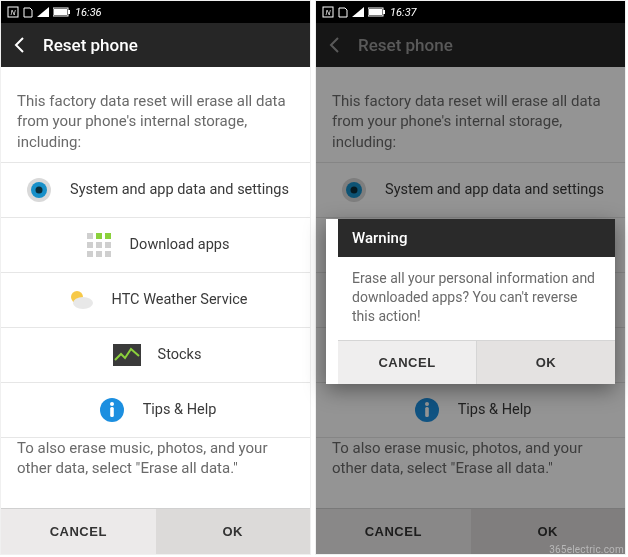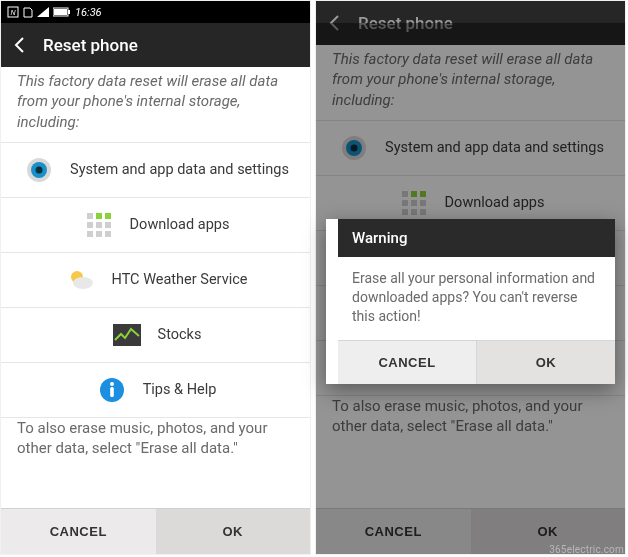--- a/index.html
+++ b/index.html
@@ -54,24 +54,23 @@
     font-weight: 500;
   }
   
   .content {
     flex: 1;
     overflow: hidden;
     color: #6a6a6a;
     background:#fff;
   }
   .intro {
-    padding: 4px 16px 10px 16px;
+    padding: 24px 16px 10px 16px;
     font-size: 15px;
     line-height: 1.35;
-    font-style: italic;
   }
   .list { }
   .row {
     display: flex;
     align-items: center;
     gap: 14px;
     padding: 10px 16px;
     border-top: 1px solid #e6e6e6;
     justify-content: center;
   }
@@ -271,20 +270,46 @@
       <div class="footnote">To also erase music, photos, and your other data, select "Erase all data."</div>
     </div>
 
     <div class="buttonbar">
       <button class="btn">CANCEL</button>
       <button class="btn primary">OK</button>
     </div>
   </div>
 
   <div class="phone">
+    <div class="statusbar">
+      <span class="ico">
+        <svg width="12" height="12" viewBox="0 0 12 12">
+            <rect x="1" y="1" width="10" height="10" fill="none" stroke="#fff" stroke-width="1"></rect>
+            <text x="6" y="9" text-anchor="middle" font-size="7" fill="#fff" font-family="Arial">N</text>
+          </svg>
+      </span>
+      <span class="ico">
+        <svg width="10" height="12" viewBox="0 0 10 12">
+            <path d="M1 2 L7 2 L9 4 L9 11 L1 11 Z" fill="none" stroke="#fff" stroke-width="1"></path>
+          </svg>
+      </span>
+      <span class="ico">
+        <svg width="12" height="10" viewBox="0 0 12 10">
+            <path d="M0 10 L12 10 L12 0 Z" fill="#fff"></path>
+          </svg>
+      </span>
+      <span class="ico">
+        <svg width="18" height="10" viewBox="0 0 18 10">
+            <rect x="0" y="1" width="15" height="8" fill="none" stroke="#fff" stroke-width="1"></rect>
+            <rect x="15" y="3" width="2" height="4" fill="#fff"></rect>
+            <rect x="1" y="2" width="13" height="6" fill="#fff"></rect>
+          </svg>
+      </span>
+      <span>16:37</span>
+    </div>
 
     <div class="appbar dimmed">
       <span class="back">
         <svg width="18" height="18" viewBox="0 0 18 18">
             <path d="M12 2 L5 9 L12 16" fill="none" stroke="#9a9a9a" stroke-width="2"></path>
           </svg>
       </span>
       <span class="title">Reset phone</span>
     </div>
 

